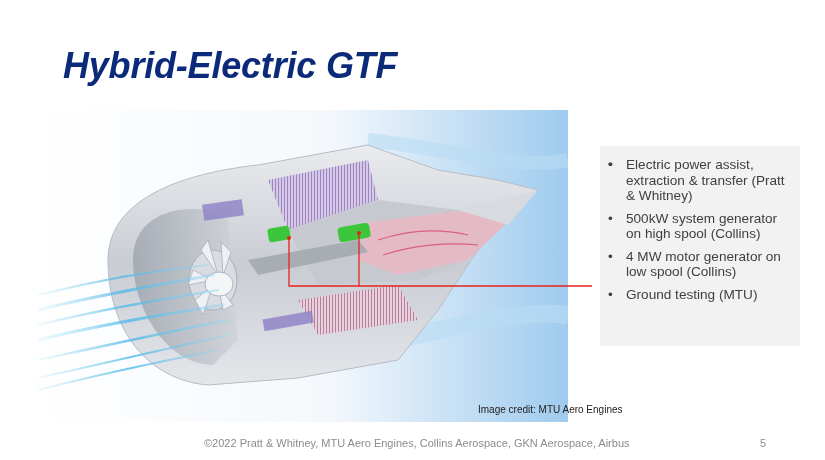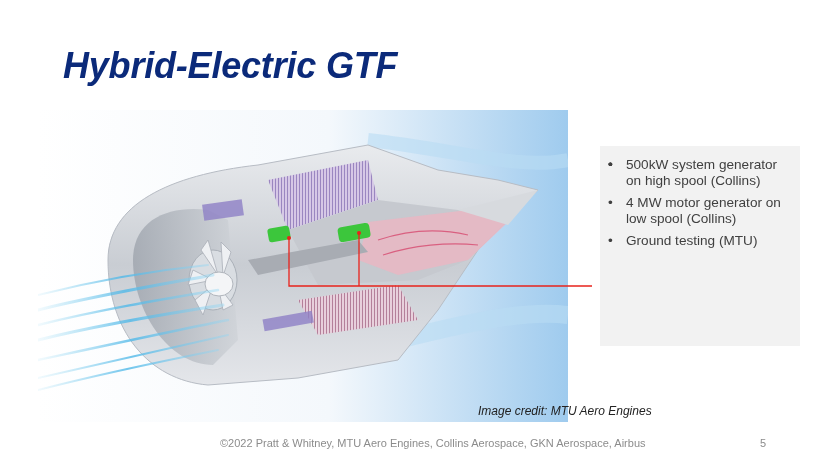--- a/index.html
+++ b/index.html
@@ -5,22 +5,22 @@
   html,body{margin:0;padding:0;background:#ffffff;}
   body{width:825px;height:460px;position:relative;overflow:hidden;font-family:"Liberation Sans",sans-serif;}
   .title{position:absolute;left:63px;top:44px;font-size:36px;font-weight:bold;color:#0b2a7a;letter-spacing:-0.2px;line-height:44px;font-style:italic;}
   .illus{position:absolute;left:38px;top:110px;width:530px;height:312px;overflow:hidden;}
   .illus svg{display:block;}
   .callout{position:absolute;left:0;top:0;width:825px;height:460px;pointer-events:none;}
   .box{position:absolute;left:600px;top:146px;width:200px;height:200px;background:#f2f2f2;box-sizing:border-box;padding:4px 10px 0 4px;}
   .box ul{list-style:none;margin:0;padding:0;}
   .box li{position:relative;padding-left:22px;font-size:13.6px;line-height:15.5px;color:#404040;margin-bottom:7px;}
   .box li .dot{position:absolute;left:4px;top:0;}
-  .credit{position:absolute;left:478px;top:404px;font-size:12px;font-style:italic;color:#222;}
-  .footer{position:absolute;left:220px;top:437px;font-size:11px;color:#8c8c8c;}
+  .credit{position:absolute;left:478px;top:404px;font-size:10px;color:#222;}
+  .footer{position:absolute;left:204px;top:437px;font-size:11px;color:#8c8c8c;}
   .pagenum{position:absolute;left:760px;top:437px;font-size:11px;color:#8c8c8c;}
 </style>
 </head>
 <body>
 
 <div class="title">Hybrid-Electric GTF</div>
 
 <div class="illus">
   <svg width="530" height="312" viewBox="0 0 530 312" xmlns="http://www.w3.org/2000/svg">
     <defs>
@@ -101,21 +101,21 @@
 <svg class="callout" width="825" height="460" xmlns="http://www.w3.org/2000/svg">
   <polyline points="289,238 289,286 592,286" fill="none" stroke="#e8231c" stroke-width="1.3"></polyline>
   <line x1="359" y1="233" x2="359" y2="286" stroke="#e8231c" stroke-width="1.3"></line>
   <circle cx="289" cy="238" r="2" fill="#e8231c"></circle>
   <circle cx="359" cy="233" r="2" fill="#e8231c"></circle>
 </svg>
 
 <div class="box">
   <ul>
     <li><span class="dot">•</span></li>
-    <li><span class="dot">•</span></li>
+    <li><span class="dot">•</span><span>Electric power assist, extraction &amp; transfer (Pratt &amp; Whitney)</span></li>
     <li><span class="dot">•</span><span>500kW system generator on high spool (Collins)</span></li>
     <li><span class="dot">•</span><span>4 MW motor generator on low spool (Collins)</span></li>
     <li><span class="dot">•</span><span>Ground testing (MTU)</span></li>
   </ul>
 </div>
 
 <div class="credit">Image credit: MTU Aero Engines</div>
 <div class="footer">©2022 Pratt &amp; Whitney, MTU Aero Engines, Collins Aerospace, GKN Aerospace, Airbus</div>
 <div class="pagenum">5</div>
 

